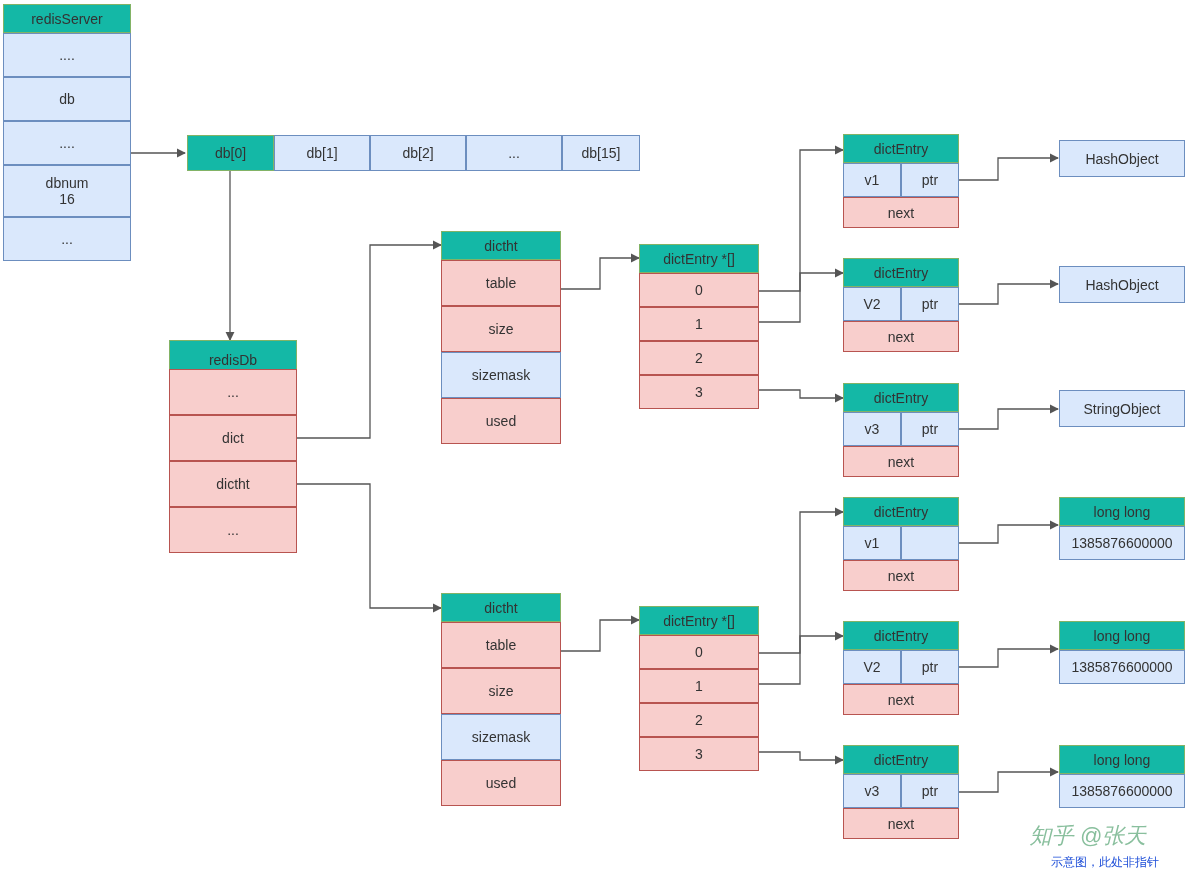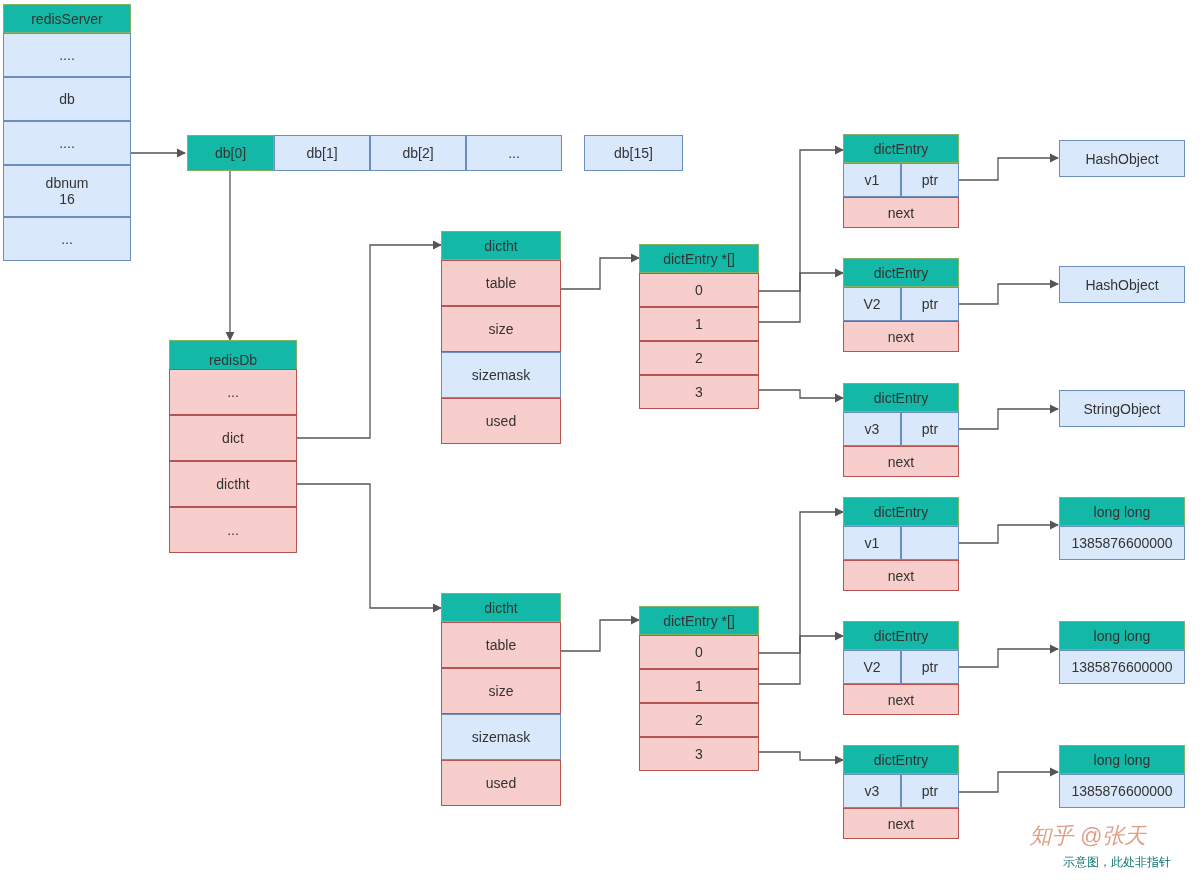--- a/index.html
+++ b/index.html
@@ -24,31 +24,31 @@
   .blue  { background: #dae8fc; border-color: #6c8ebf; }
   .pink  { background: #f8cecc; border-color: #b85450; }
   svg.conn {
     position: absolute;
     top: 0; left: 0;
     width: 1201px; height: 881px;
     pointer-events: none;
   }
   .footer {
     position: absolute;
-    right: 30px;
+    right: 42px;
     bottom: 10px;
     font-size: 12px;
-    color: #0f766e;
+    color: #1d4ed8;
   }
   .watermark {
     position: absolute;
     right: 55px;
     bottom: 30px;
     font-size: 22px;
-    color: #c2410c;
+    color: #15803d;
     opacity: 0.5;
     font-style: italic;
     pointer-events: none;
   }
 </style>
 </head>
 <body>
 
 <svg class="conn">
   <defs>
@@ -101,21 +101,21 @@
 <div class="box blue" style="left:3px; top:77px;  width:128px; height:44px">db</div>
 <div class="box blue" style="left:3px; top:121px; width:128px; height:44px">....</div>
 <div class="box blue" style="left:3px; top:165px; width:128px; height:52px; white-space:pre">dbnum
 16</div>
 <div class="box blue" style="left:3px; top:217px; width:128px; height:44px">...</div>
 
 <div class="box green" style="left:187px; top:135px; width:87px; height:36px">db[0]</div>
 <div class="box blue" style="left:274px; top:135px; width:96px; height:36px">db[1]</div>
 <div class="box blue" style="left:370px; top:135px; width:96px; height:36px">db[2]</div>
 <div class="box blue" style="left:466px; top:135px; width:96px; height:36px">...</div>
-<div class="box blue" style="left:584px; top:135px; width:99px; height:36px">db[15]</div>
+<div class="box blue" style="left:562px; top:135px; width:78px; height:36px">db[15]</div>
 
 <div class="box green" style="left:169px; top:340px; width:128px; height:39px">redisDb</div>
 <div class="box pink" style="left:169px; top:369px; width:128px; height:46px">...</div>
 <div class="box pink" style="left:169px; top:415px; width:128px; height:46px">dict</div>
 <div class="box pink" style="left:169px; top:461px; width:128px; height:46px">dictht</div>
 <div class="box pink" style="left:169px; top:507px; width:128px; height:46px">...</div>
 
 <div class="box green" style="left:441px; top:231px; width:120px; height:29px">dictht</div>
 <div class="box pink" style="left:441px; top:260px; width:120px; height:46px">table</div>
 <div class="box pink" style="left:441px; top:306px; width:120px; height:46px">size</div>

